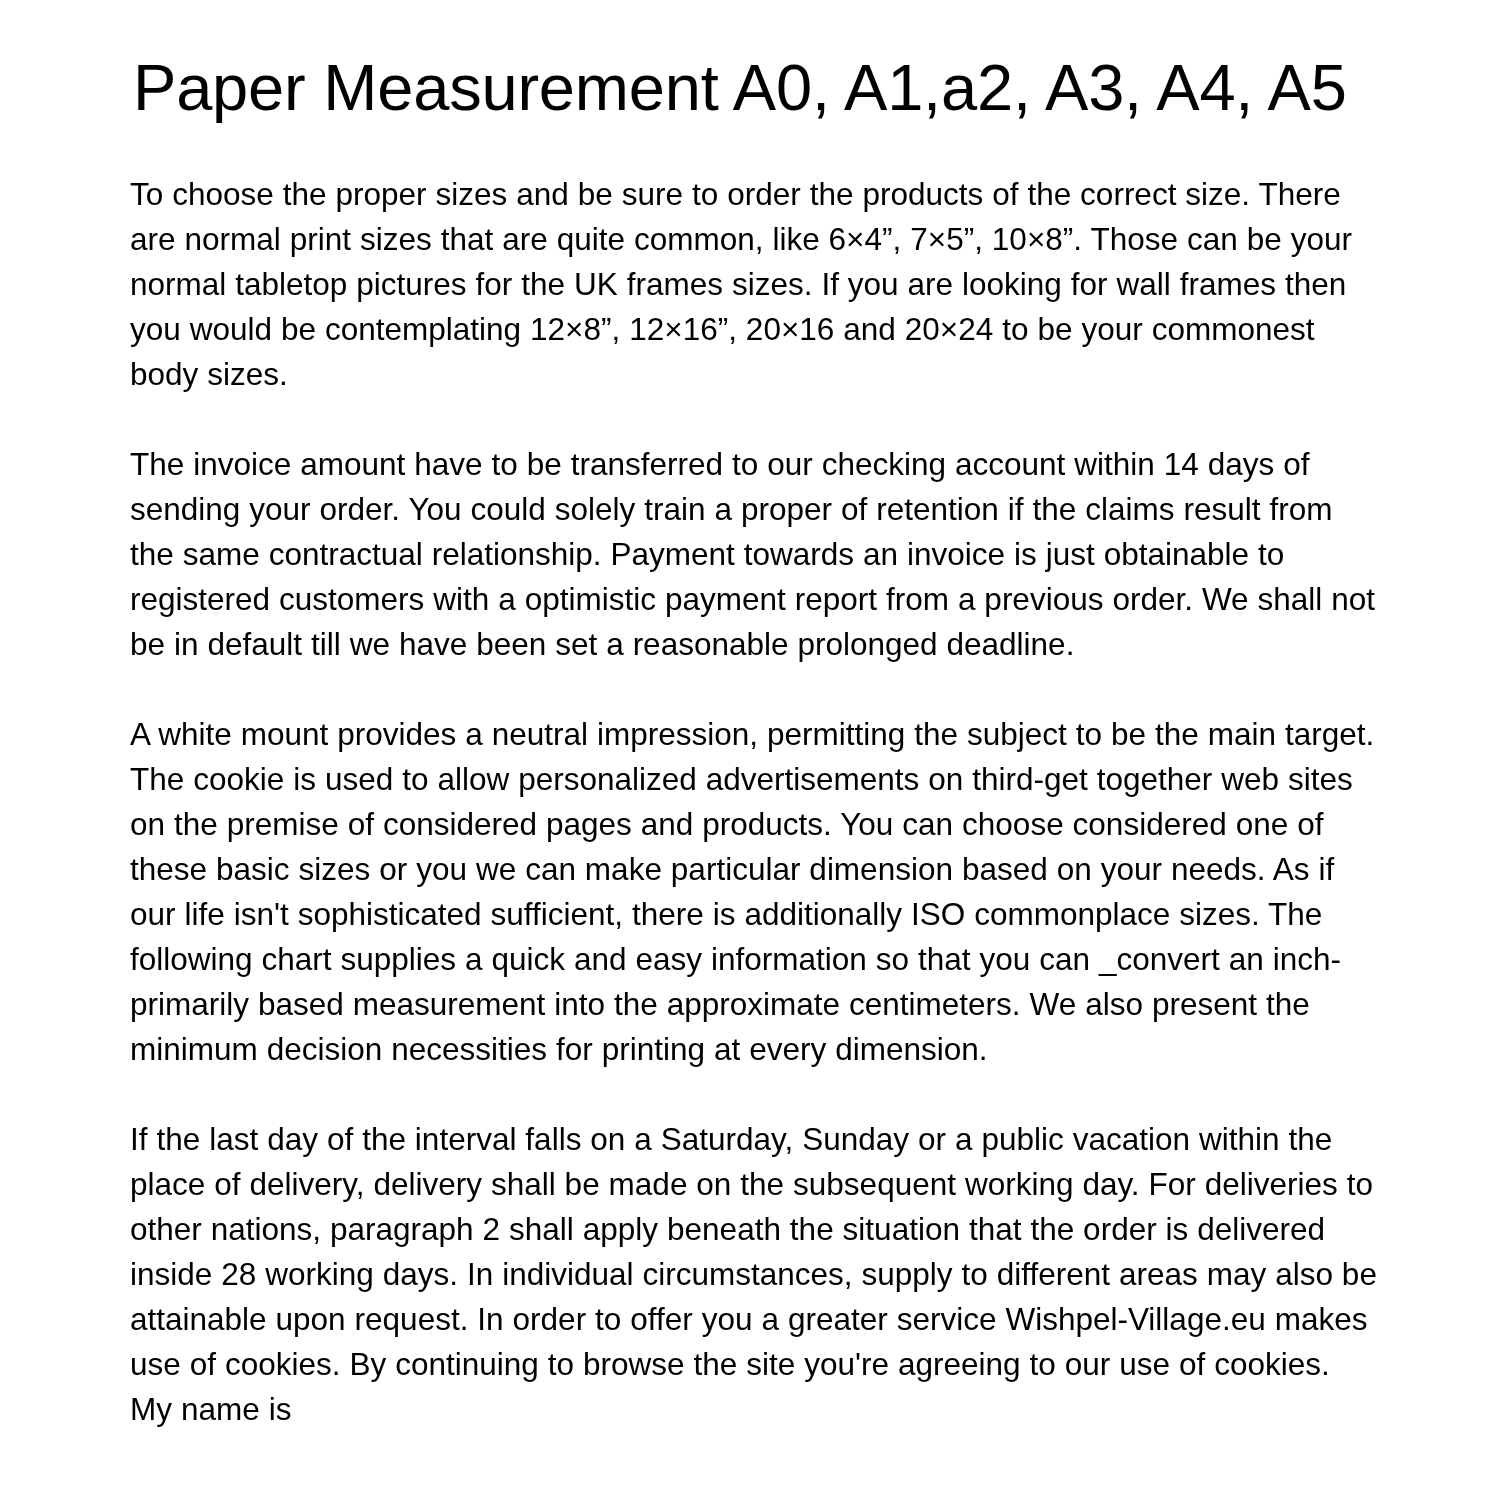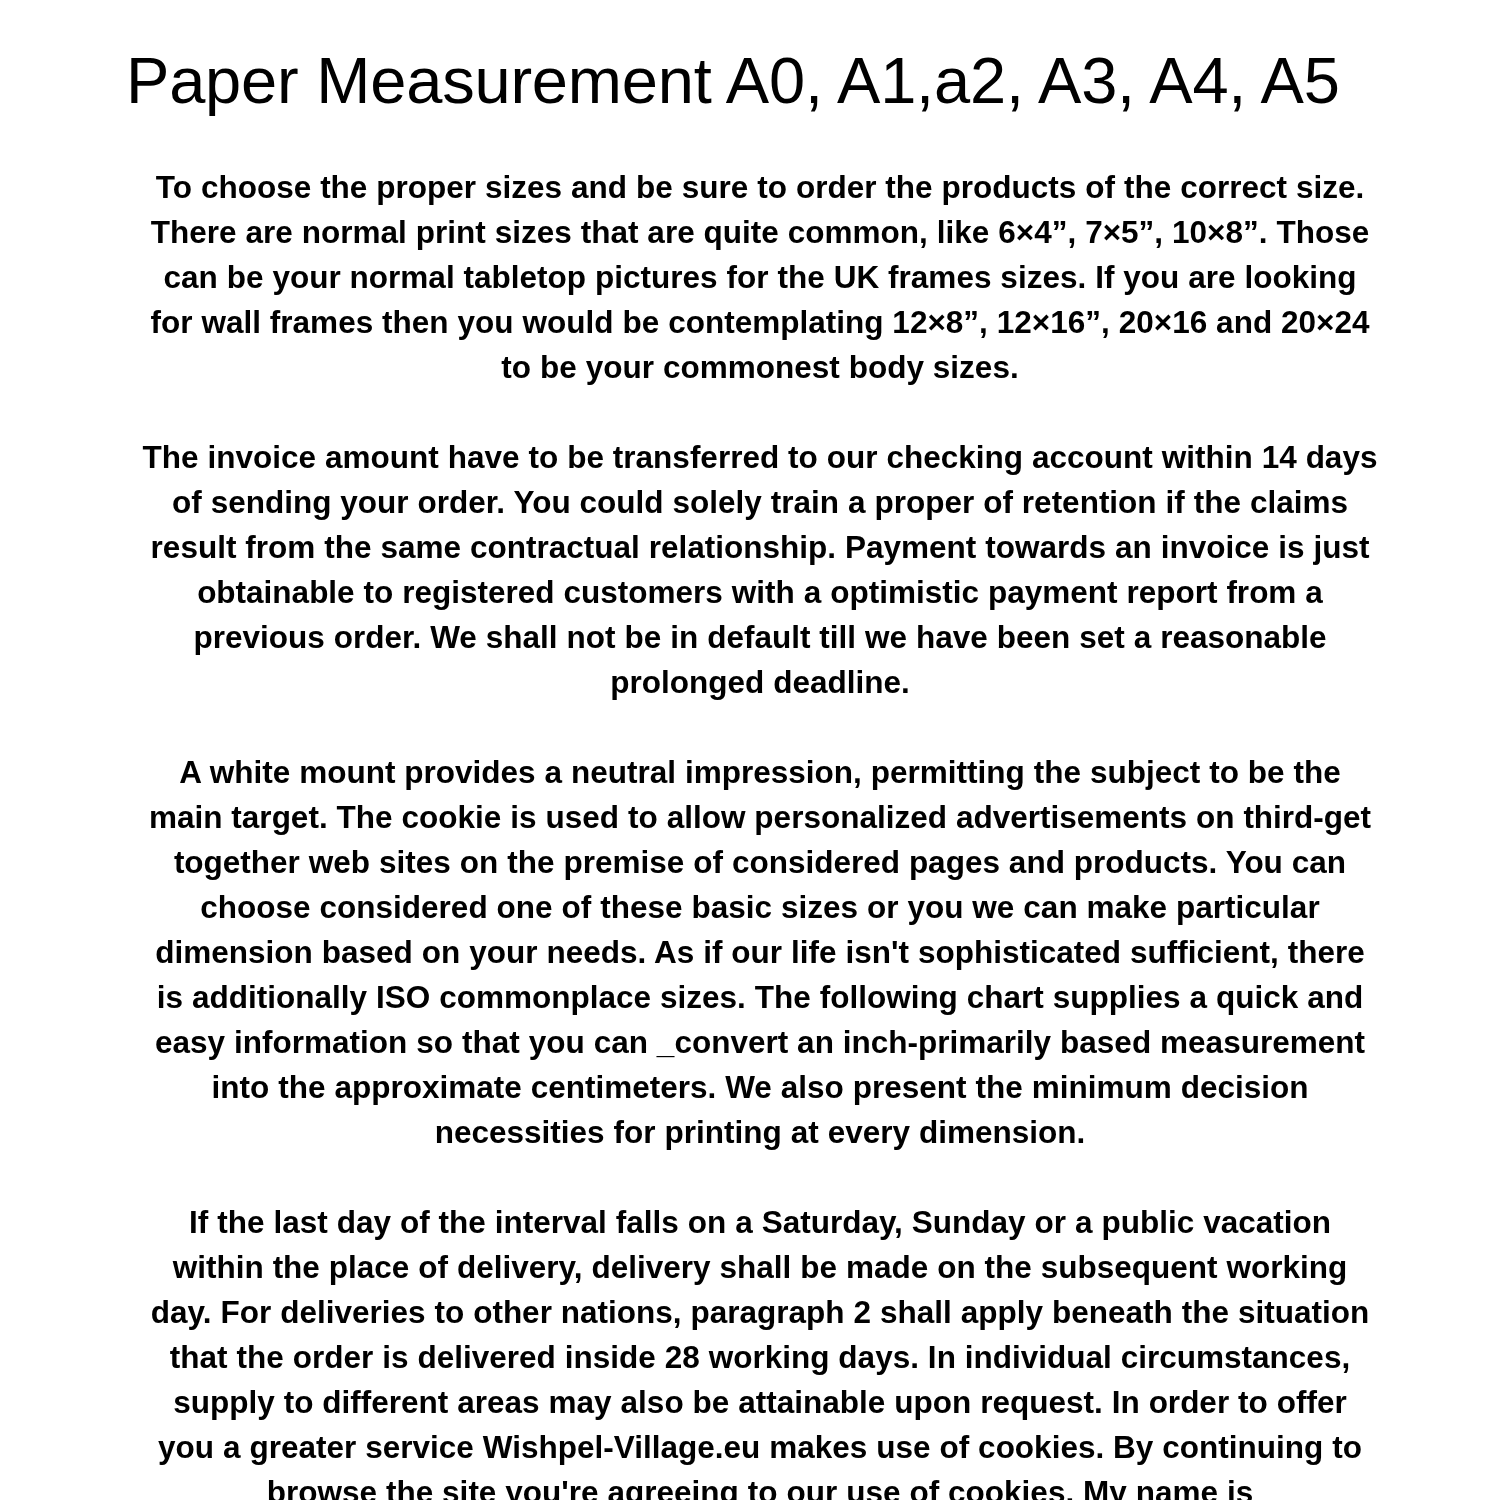--- a/index.html
+++ b/index.html
@@ -25,35 +25,35 @@
     position: absolute;
     left: 126px;
     top: 0;
     width: 1252px;
   }
   .doc-title {
     font-size: 65px;
     font-weight: 400;
     line-height: 1.15;
     letter-spacing: -0.2px;
-    margin: 0;
+    margin: 7px;
     padding-top: 44px;
     color: #000000;
     white-space: nowrap;
   }
   .body-block {
     margin-top: 46px;
   }
   .doc-paragraph {
     font-size: 31.5px;
-    font-weight: 700;
+    font-weight: 400;
     line-height: 45px;
-    margin: 0 0 45px 16px;
+    margin: 0 0 45px 4px;
     color: #000000;
-    text-align: center;
+    text-align: left;
     word-spacing: 0.2px;
   }
   .doc-paragraph:last-child {
     margin-bottom: 0;
   }
 </style>
 </head>
 <body>
 
 <div class="page">

